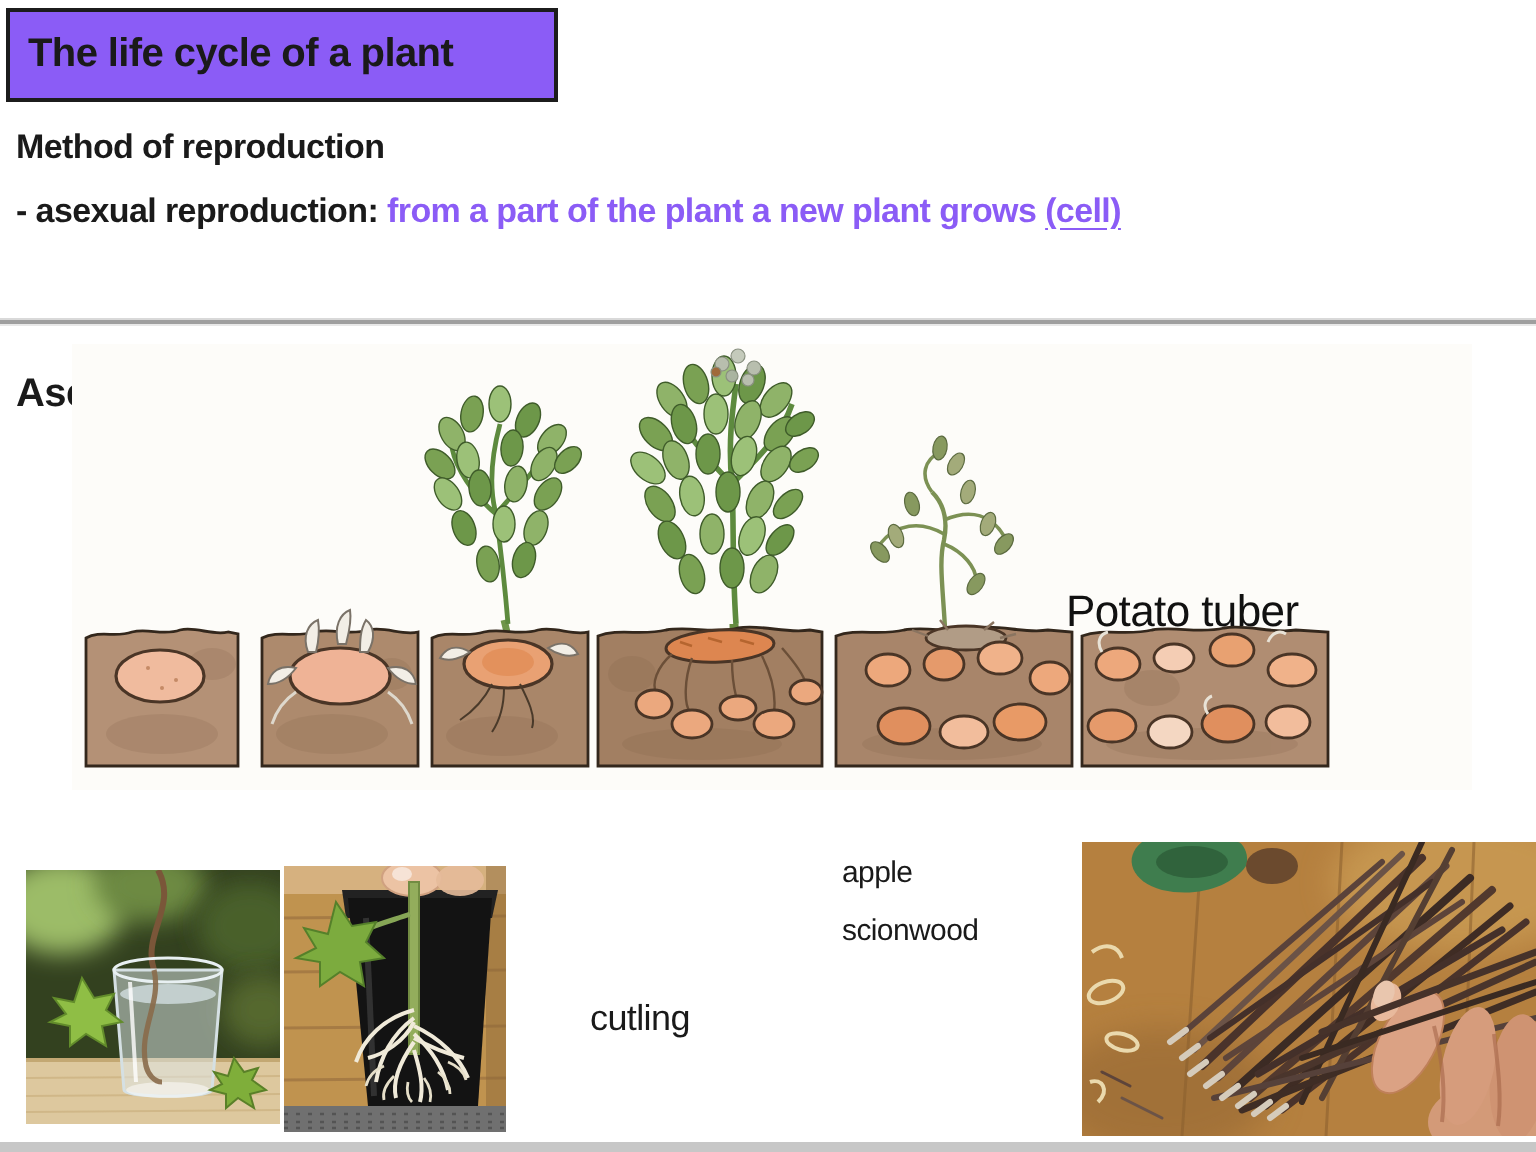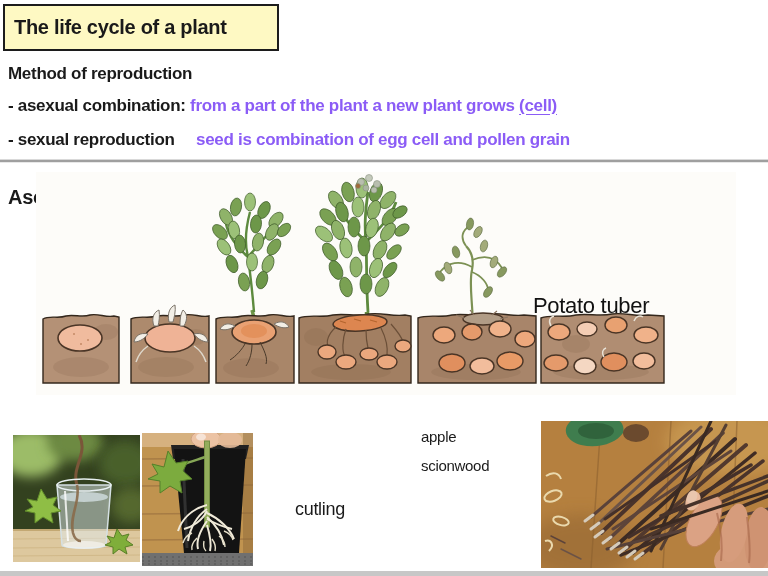--- a/index.html
+++ b/index.html
@@ -2,21 +2,21 @@
 <html><head>
 <meta charset="utf-8">
 <style>
   html,body{margin:0;padding:0;background:#ffffff;}
   .slide{
     position:relative;width:768px;height:576px;background:#ffffff;overflow:hidden;
     font-family:"Liberation Sans",sans-serif;color:#1a1a1a;
   }
   .title-box{
     position:absolute;left:3px;top:4px;width:263px;height:43px;
-    border:2px solid #1c1c1c;background:#fef9c3;
+    border:2px solid #1c1c1c;background:#8b5cf6;
     display:flex;align-items:center;padding-left:9px;
     font-size:20px;font-weight:bold;letter-spacing:-0.3px;
   }
   .method-heading{position:absolute;left:8px;top:64px;font-size:17px;font-weight:bold;letter-spacing:-0.3px;}
   .method-line{position:absolute;left:8px;font-size:17px;font-weight:bold;letter-spacing:-0.3px;white-space:nowrap;}
   .line-asexual{top:96px;}
   .line-sexual{top:130px;}
   .red{color:#8b5cf6;}
   .clone{text-decoration:underline;text-underline-offset:3px;}
   .sexual-gap{margin-left:17px;}
@@ -38,29 +38,25 @@
 
 <div class="slide">
 
   <div class="title-box">
     <span>The life cycle of a plant</span>
   </div>
 
   <div class="method-heading">Method of reproduction</div>
 
   <div class="method-line line-asexual">
-    <span>- asexual combination:</span>
+    <span>- asexual reproduction:</span>
     <span> </span>
     <span class="red">from a part of the plant a new plant grows </span><span class="red clone">(cell)</span>
   </div>
 
-  <div class="method-line line-sexual">
-    <span>- sexual reproduction</span>
-    <span class="red sexual-gap">seed is combination of egg cell and pollen grain</span>
-  </div>
 
   <div class="divider"></div>
 
   <div class="section-heading">Asexual life cycle</div>
 
   <div class="illustration" title="Six-panel drawing of the potato tuber life cycle">
     <svg width="700" height="223" viewBox="0 0 700 223">
 
       <g>
         <path d="M219,152 C218,145 217,142 216,138" stroke="#6f9649" stroke-width="3.5" fill="none"></path>

